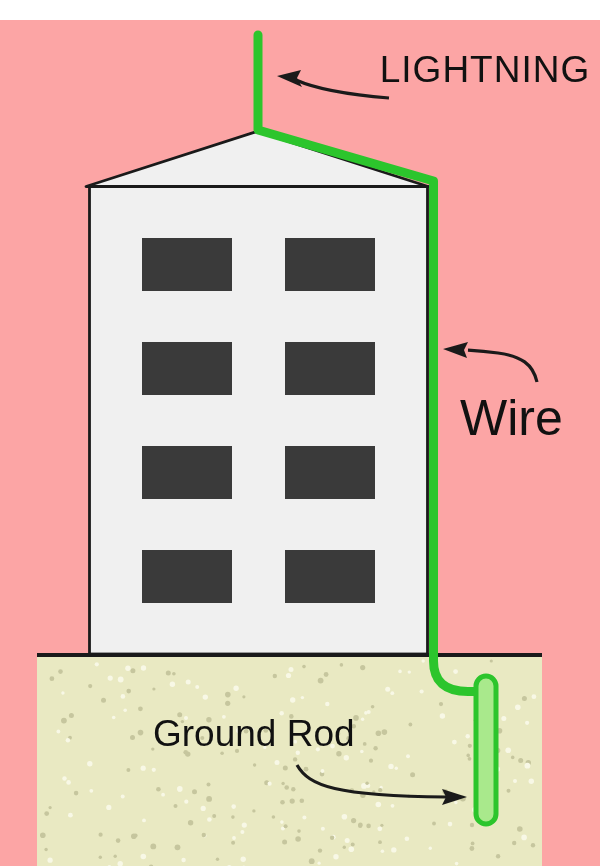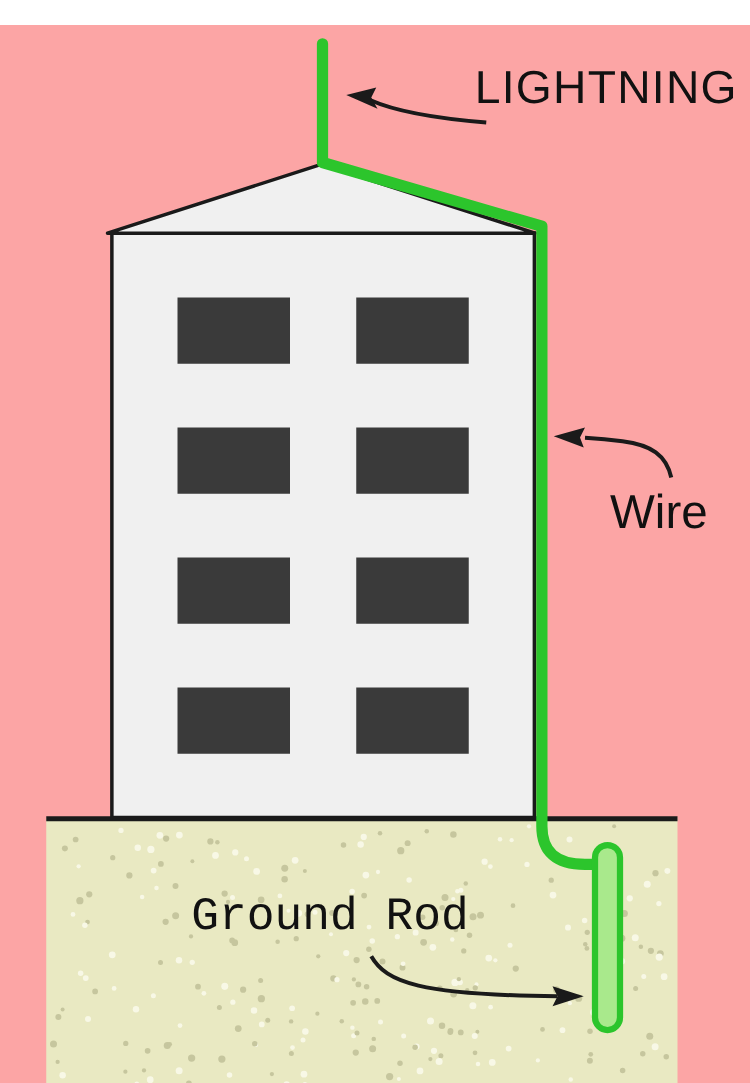--- a/index.html
+++ b/index.html
@@ -30,29 +30,28 @@
   .label-lightning {
     left: 325px;
     top: 26px;
     width: 320px;
     text-align: center;
     font-size: 37px;
     line-height: 48px;
     letter-spacing: 1px;
   }
   .label-wire {
-    left: 488px;
+    left: 460px;
     top: 369px;
-    font-size: 38px;
+    font-size: 50px;
   }
   .label-ground-rod {
     left: 153px;
     top: 693px;
     font-size: 37px;
-    font-family: Liberation Mono, monospace;
   }
 </style>
 </head>
 <body>
 
 <div class="canvas">
 
   <svg width="600" height="866" viewBox="0 0 600 866">
 
     <rect x="37" y="634" width="505" height="221" fill="#e9e9c2"></rect>

